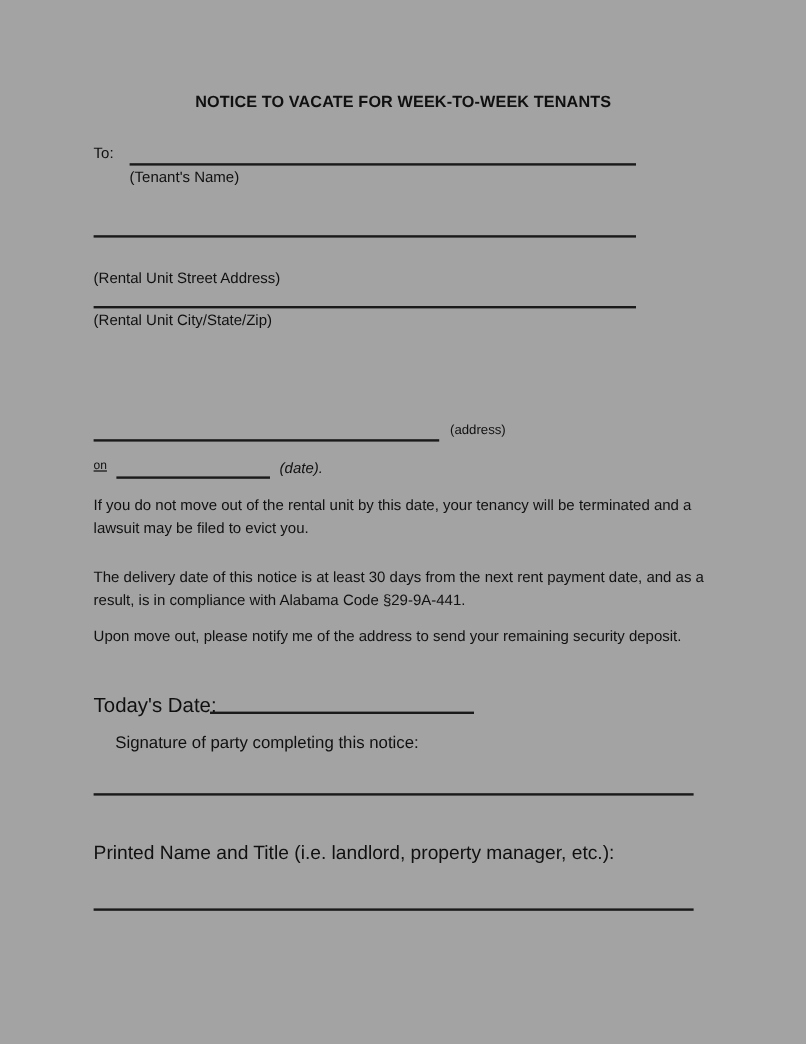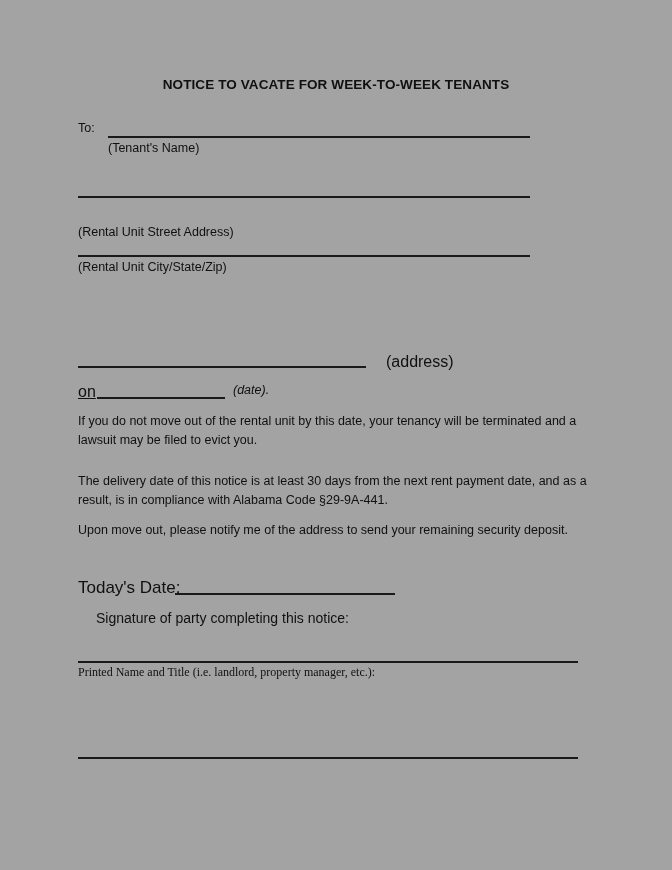--- a/index.html
+++ b/index.html
@@ -75,32 +75,32 @@
   }
   .p-notified { top: 306px; }
   .p-evict    { top: 412px; width: 510px; }
   .p-code     { top: 472px; width: 516px; }
   .p-deposit  { top: 521px; width: 500px; }
 
   
   .rule-address { left: 78px; top: 366px; width: 288px; }
   .lbl-address {
     position: absolute;
-    left: 386px;
+    left: 375px;
     top: 353px;
-    font-size: 16px;
+    font-size: 11px;
     text-align: right;
   }
 
   
   .on-label {
     position: absolute;
     left: 78px;
     top: 383px;
-    font-size: 16px;
+    font-size: 10px;
     text-decoration: underline;
   }
   .rule-date { left: 97px; top: 397px; width: 128px; }
   .lbl-date {
     position: absolute;
     left: 233px;
     top: 383px;
     font-size: 12.5px;
     font-style: italic;
   }
@@ -120,23 +120,22 @@
     left: 96px;
     top: 610px;
     font-size: 14px;
   }
   .rule-sig { left: 78px; top: 661px; width: 500px; }
 
   
   .printed-label {
     position: absolute;
     left: 78px;
-    top: 665px;
-    font-size: 12px;
-    font-family: Liberation Serif, serif;
+    top: 703px;
+    font-size: 16px;
   }
   .rule-printed { left: 78px; top: 757px; width: 500px; }
 </style>
 </head>
 <body>
 
 <div class="page">
 
   <div class="doc-title">NOTICE TO VACATE FOR WEEK-TO-WEEK TENANTS</div>
 

